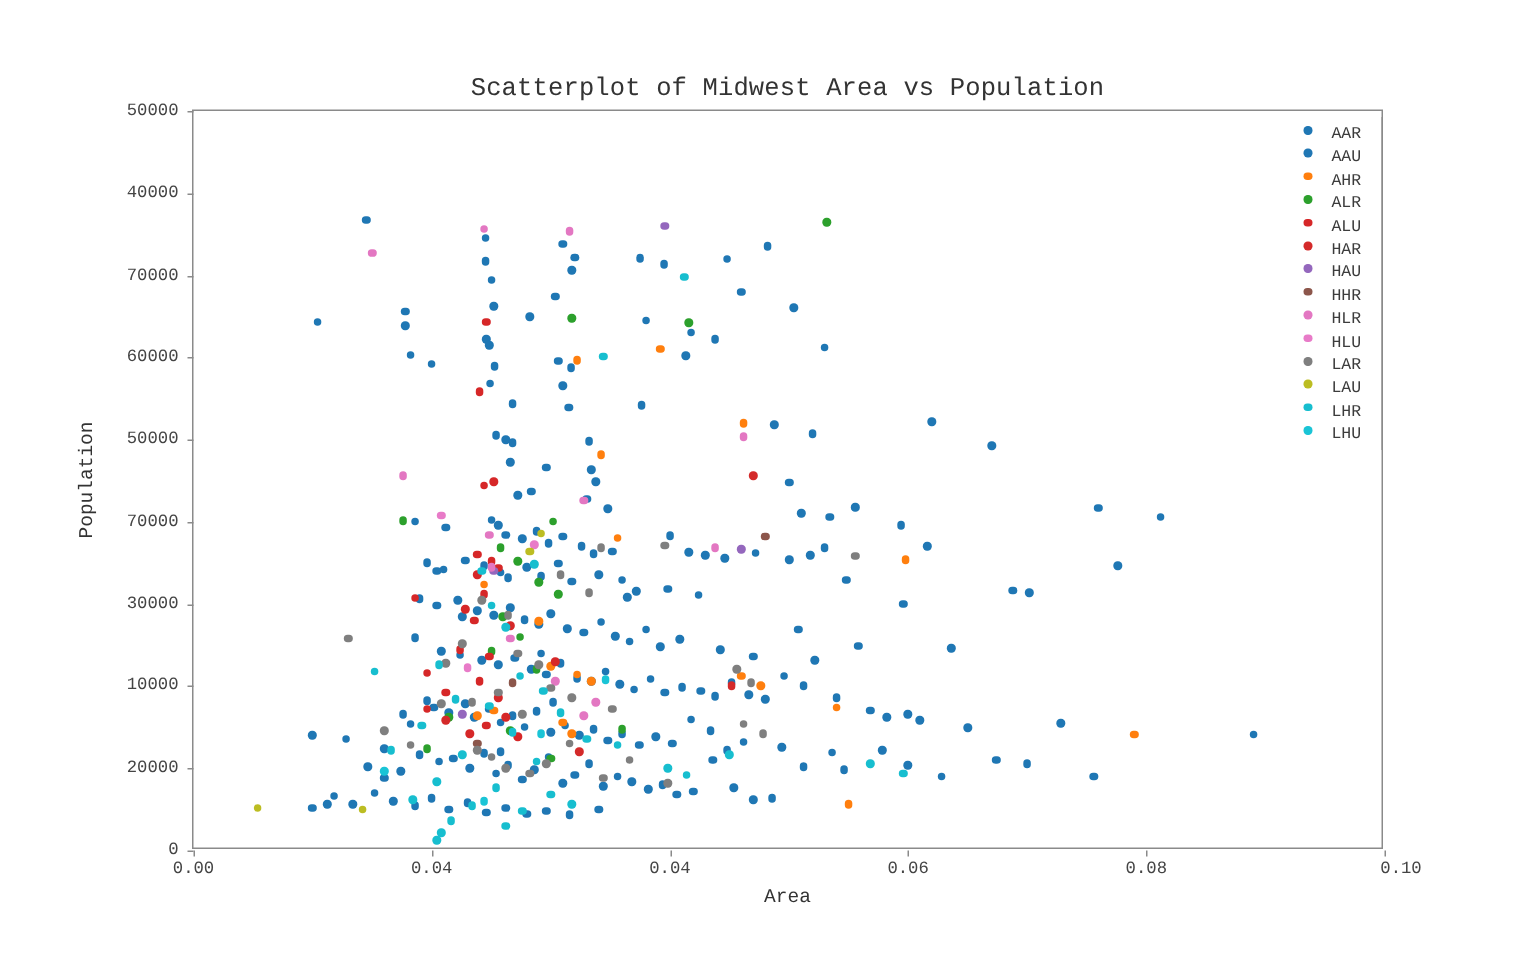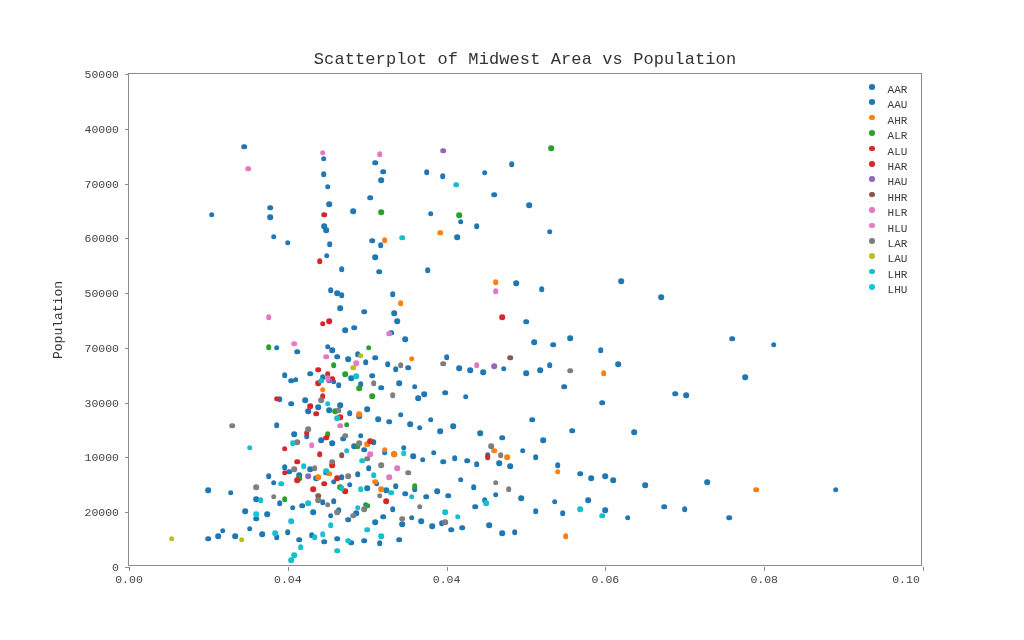--- a/index.html
+++ b/index.html
@@ -143,20 +143,21 @@
   }
 </style>
 </head>
 <body>
 
 <div id="figure">
 
   <div id="chart-title">Scatterplot of Midwest Area vs Population</div>
 
   <div id="ylabel">Population</div>
+  <div id="xlabel">Area</div>
 
   <div id="plot-frame">
     <div id="points-layer">
         <div class="pt" style="left: 115.13px; top: 72.8544px; background: rgb(31, 119, 180); width: 5.6px; height: 5.6px;"></div>
         <div class="pt" style="left: 194.53px; top: 84.9056px; background: rgb(31, 119, 180); width: 5.6px; height: 5.6px;"></div>
         <div class="pt" style="left: 194.53px; top: 100.243px; background: rgb(31, 119, 180); width: 5.6px; height: 5.6px;"></div>
         <div class="pt" style="left: 246.14px; top: 88.74px; background: rgb(31, 119, 180); width: 5.6px; height: 5.6px;"></div>
         <div class="pt" style="left: 252.492px; top: 106.269px; background: rgb(31, 119, 180); width: 5.6px; height: 5.6px;"></div>
         <div class="pt" style="left: 254.08px; top: 97.5044px; background: rgb(31, 119, 180); width: 5.6px; height: 5.6px;"></div>
         <div class="pt" style="left: 297.75px; top: 98.0522px; background: rgb(31, 119, 180); width: 5.6px; height: 5.6px;"></div>
@@ -590,21 +591,21 @@
         <div class="xtick-label" style="left: 0px; top: 499px;">0.00</div>
         <div class="xtick-mark" style="left: 0px; top: 493px;"></div>
         <div class="xtick-label" style="left: 158.8px; top: 499px;">0.04</div>
         <div class="xtick-mark" style="left: 158.8px; top: 493px;"></div>
         <div class="xtick-label" style="left: 317.6px; top: 499px;">0.04</div>
         <div class="xtick-mark" style="left: 317.6px; top: 493px;"></div>
         <div class="xtick-label" style="left: 476.4px; top: 499px;">0.06</div>
         <div class="xtick-mark" style="left: 476.4px; top: 493px;"></div>
         <div class="xtick-label" style="left: 635.2px; top: 499px;">0.08</div>
         <div class="xtick-mark" style="left: 635.2px; top: 493px;"></div>
-        <div class="xtick-label" style="left: 766px; top: 499px; padding-left: 22px;">0.10</div>
+        <div class="xtick-label" style="left: 794px; top: 499px; padding-left: 22px;">0.10</div>
         <div class="xtick-mark" style="left: 794px; top: 493px;"></div>
       </div>
   </div>
 
   <div id="legend-divider"></div>
   <div id="legend-box">
       <div class="legend-row">
         <span class="legend-swatch" style="background: rgb(31, 119, 180);"></span>
         <span class="legend-text">AAR</span>
       </div>

